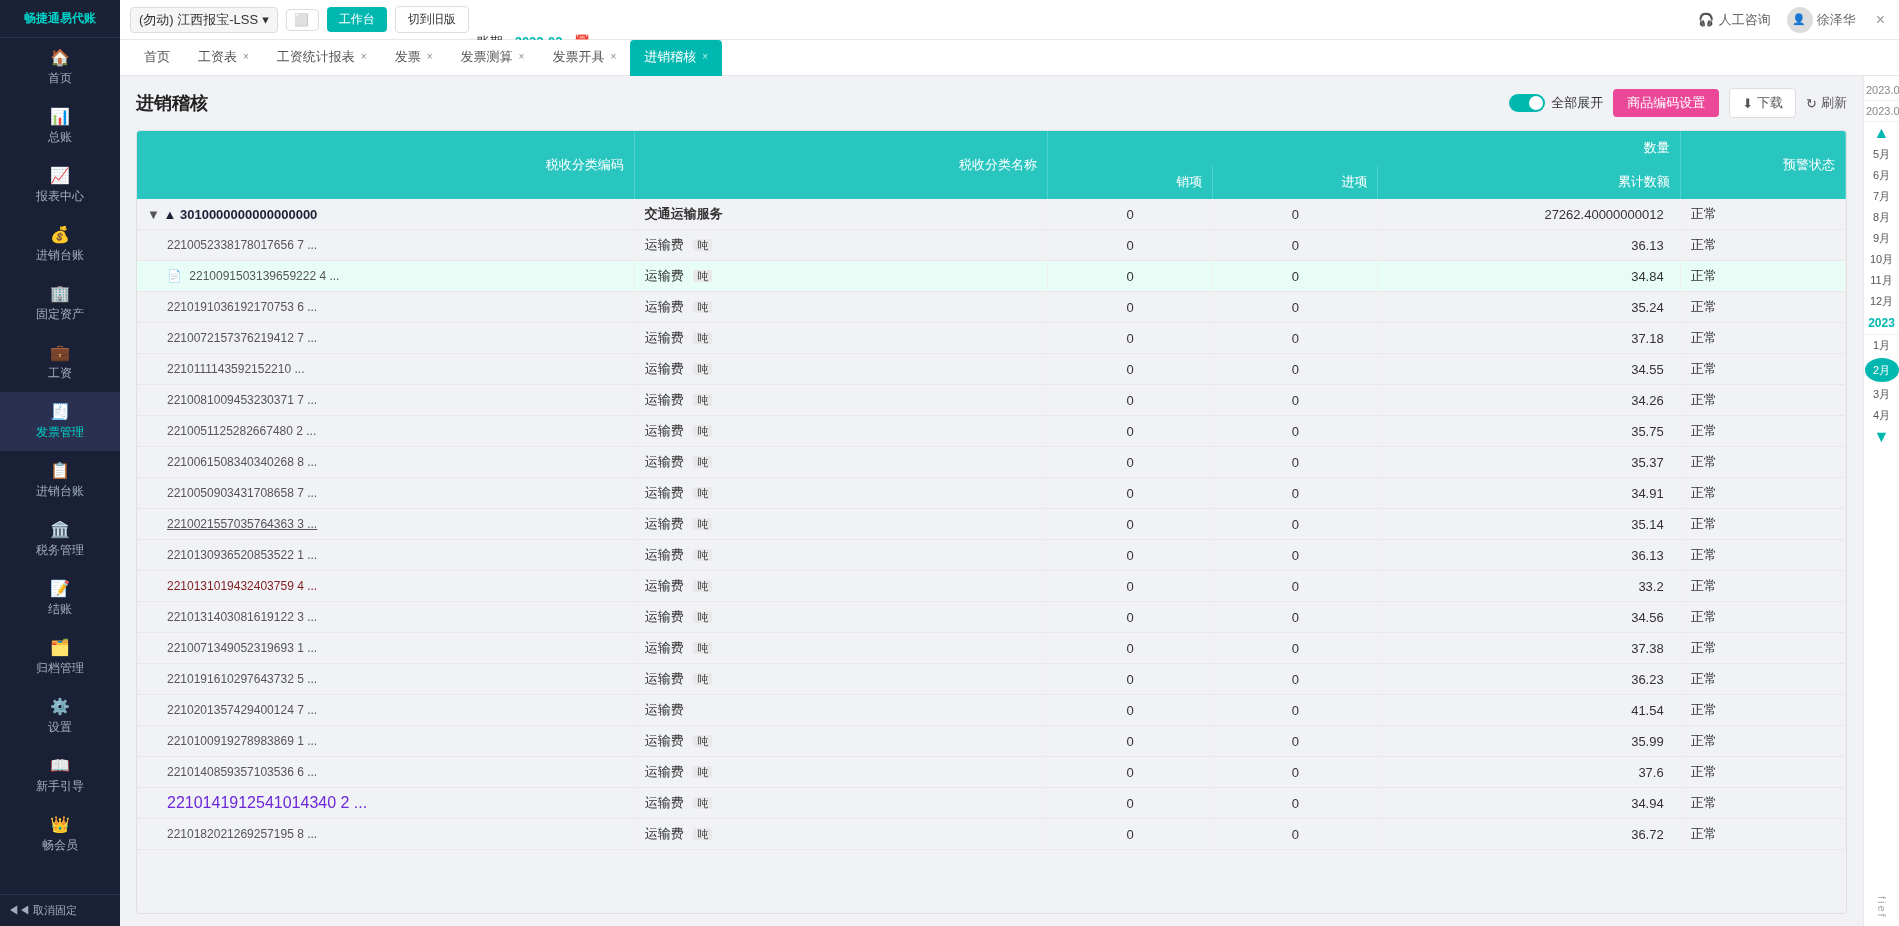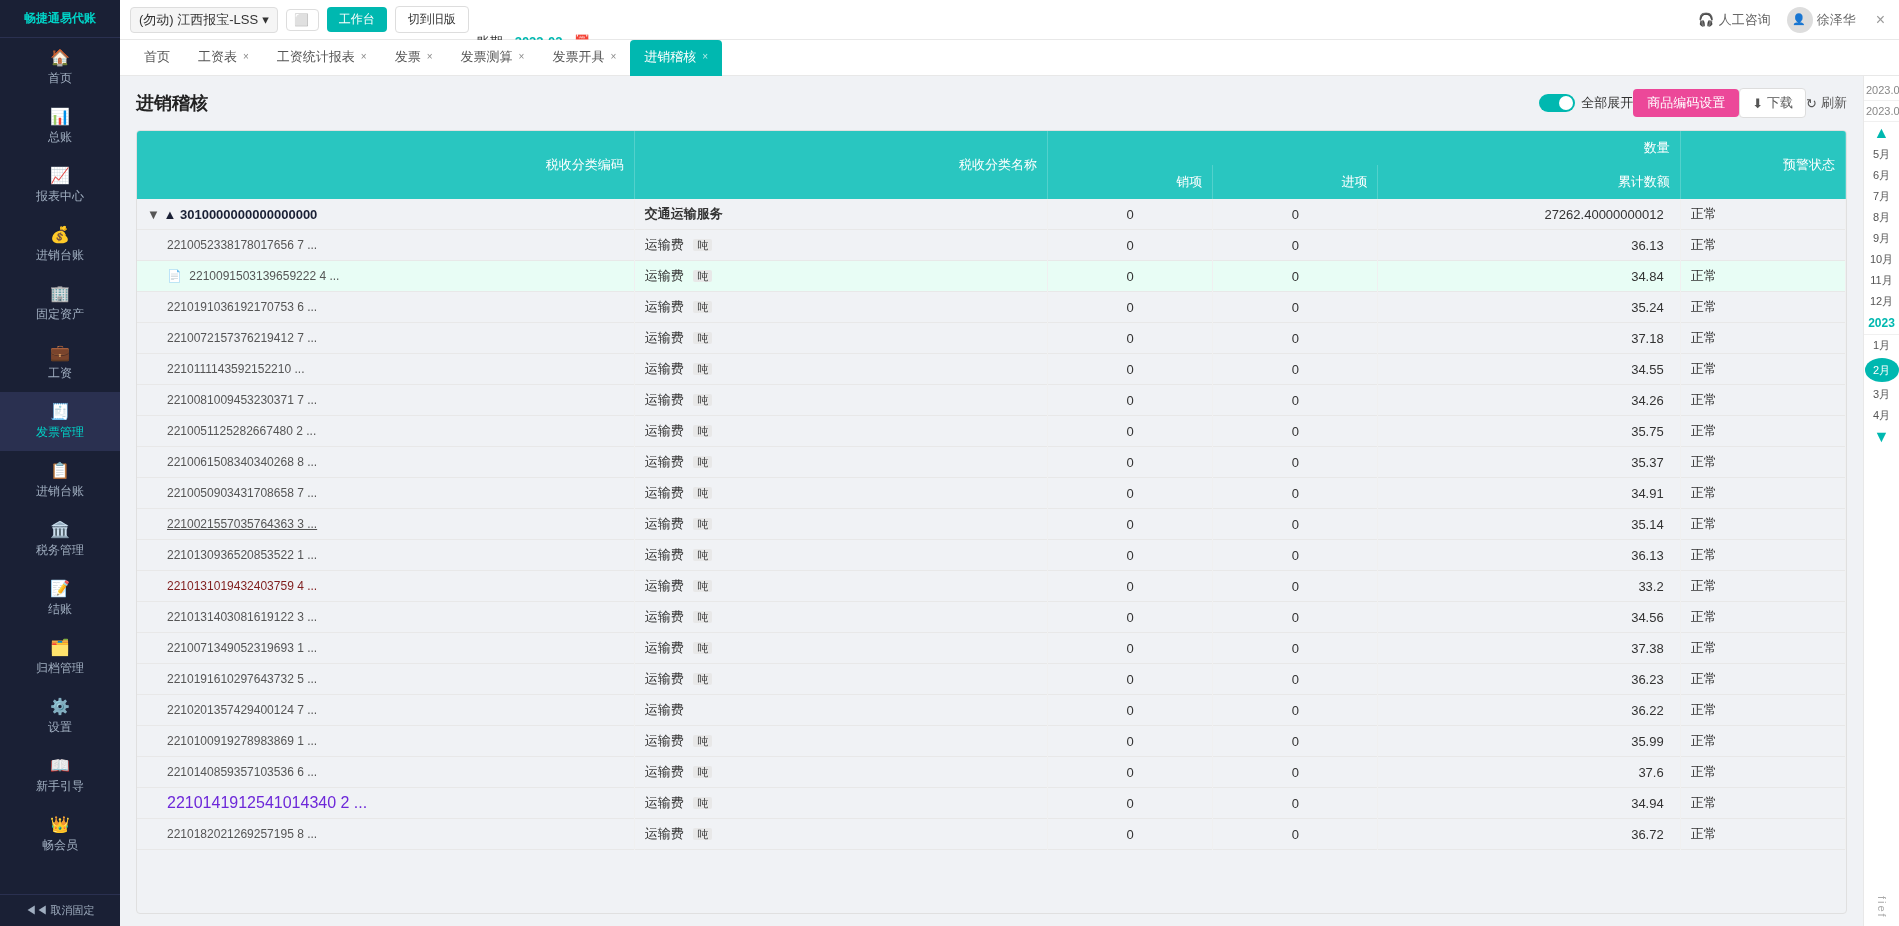--- a/index.html
+++ b/index.html
@@ -35,21 +35,20 @@
       color: #a0aec0;
       font-size: 12px;
       gap: 3px;
     }
     .sidebar-item.active { background: #2a3050; color: #00d4c8; }
     .sidebar-item .icon { font-size: 16px; }
     .sidebar-bottom {
       margin-top: auto;
       border-top: 1px solid #2a3050;
       padding: 8px;
-      text-align: center;
       color: #a0aec0;
       font-size: 11px;
       cursor: pointer;
     }
 
     
     .main {
       flex: 1;
       display: flex;
       flex-direction: column;
@@ -189,20 +188,21 @@
       margin-bottom: 12px;
     }
     .page-title {
       font-size: 18px;
       font-weight: bold;
       color: #222;
     }
     .page-actions {
       display: flex;
       align-items: center;
+      gap: 10px;
     }
     .toggle-container {
       display: flex;
       align-items: center;
       gap: 6px;
       font-size: 13px;
       color: #333;
     }
     .toggle-switch {
       width: 36px;
@@ -734,21 +734,21 @@
       <td style="padding-left:30px;color:#555;font-size:12px;">
         
         2210201357429400124 7 ...
       </td>
       <td>
         运输费
         
       </td>
       <td class="td-center">0</td>
       <td class="td-center">0</td>
-      <td class="td-number">36.22</td>
+      <td class="td-number">41.54</td>
       <td>正常</td>
     </tr>
               <tr>
       <td style="padding-left:30px;color:#555;font-size:12px;">
         
         2210100919278983869 1 ...
       </td>
       <td>
         运输费
         <span style="background:#e8e8e8;border-radius:2px;padding:0 4px;font-size:11px;margin-left:6px;">吨</span>

